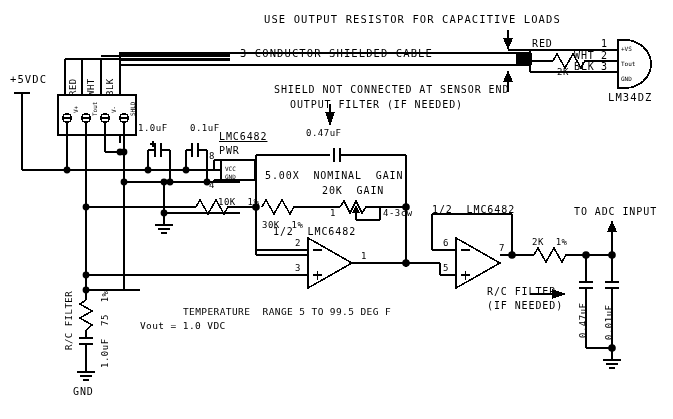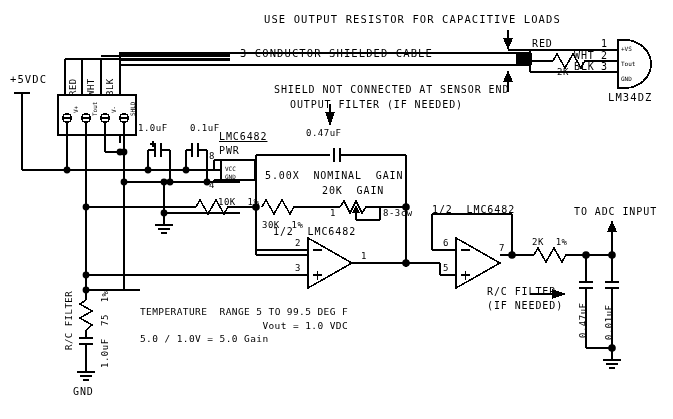--- a/index.html
+++ b/index.html
@@ -276,21 +276,21 @@
 
   <div class="lbl t10" style="left:219px;top:131px;text-decoration:underline;">LMC6482</div>
   <div class="lbl t10" style="left:219px;top:145px;">PWR</div>
   <div class="lbl t6" style="left:225px;top:163px;">VCC</div>
   <div class="lbl t6" style="left:225px;top:171px;">GND</div>
   <div class="lbl t9" style="left:209px;top:151px;">8</div>
   <div class="lbl t9" style="left:209px;top:180px;">4</div>
 
   <div class="lbl t10" style="left:265px;top:170px;">5.00X  NOMINAL  GAIN</div>
   <div class="lbl t10" style="left:322px;top:185px;">20K  GAIN</div>
-  <div class="lbl t9" style="left:383px;top:208px;">8-3cw</div>
+  <div class="lbl t9" style="left:383px;top:208px;">4-3cw</div>
   <div class="lbl t9" style="left:330px;top:208px;">1</div>
   <div class="lbl t9" style="left:205px;top:197px;margin-left:13px;">10K  1%</div>
   <div class="lbl t9" style="left:262px;top:220px;">30K  1%</div>
   <div class="lbl t10" style="left:273px;top:226px;">1/2  LMC6482</div>
   <div class="lbl t9" style="left:295px;top:238px;">2</div>
   <div class="lbl t9" style="left:295px;top:263px;">3</div>
   <div class="lbl t9" style="left:361px;top:251px;">1</div>
 
   <div class="lbl t10" style="left:432px;top:204px;">1/2  LMC6482</div>
   <div class="lbl t9" style="left:443px;top:238px;">6</div>
@@ -313,18 +313,17 @@
   <div class="lbl t6" style="left:621px;top:58px;">Tout</div>
   <div class="lbl t6" style="left:621px;top:73px;">GND</div>
   <div class="lbl t9" style="left:557px;top:67px;">2K</div>
   <div class="lbl t11" style="left:608px;top:92px;">LM34DZ</div>
 
   <div class="lbl t9 rot" style="left:64px;top:350px;">R/C FILTER</div>
   <div class="lbl t9 rot" style="left:100px;top:326px;">75  1%</div>
   <div class="lbl t9 rot" style="left:100px;top:368px;">1.0uF</div>
 
   <div style="position:absolute;left:140px;top:305px;">
-    <div class="lbl notes" style="position:static;">TEMPERATURE  RANGE 5 TO 99.5 DEG F</div>
-    <div class="lbl notes" style="position:static;text-align:right;">Vout = 1.0 VDC</div>
-    <div class="lbl notes" style="position:static;">5.0 / 1.0V = 5.0 Gain</div>
+    <div class="lbl notes" style="position:static;margin-left:43px;">TEMPERATURE  RANGE 5 TO 99.5 DEG F</div>
+    <div class="lbl notes" style="position:static;">Vout = 1.0 VDC</div>
   </div>
 
 </div>
 
 </body></html>

